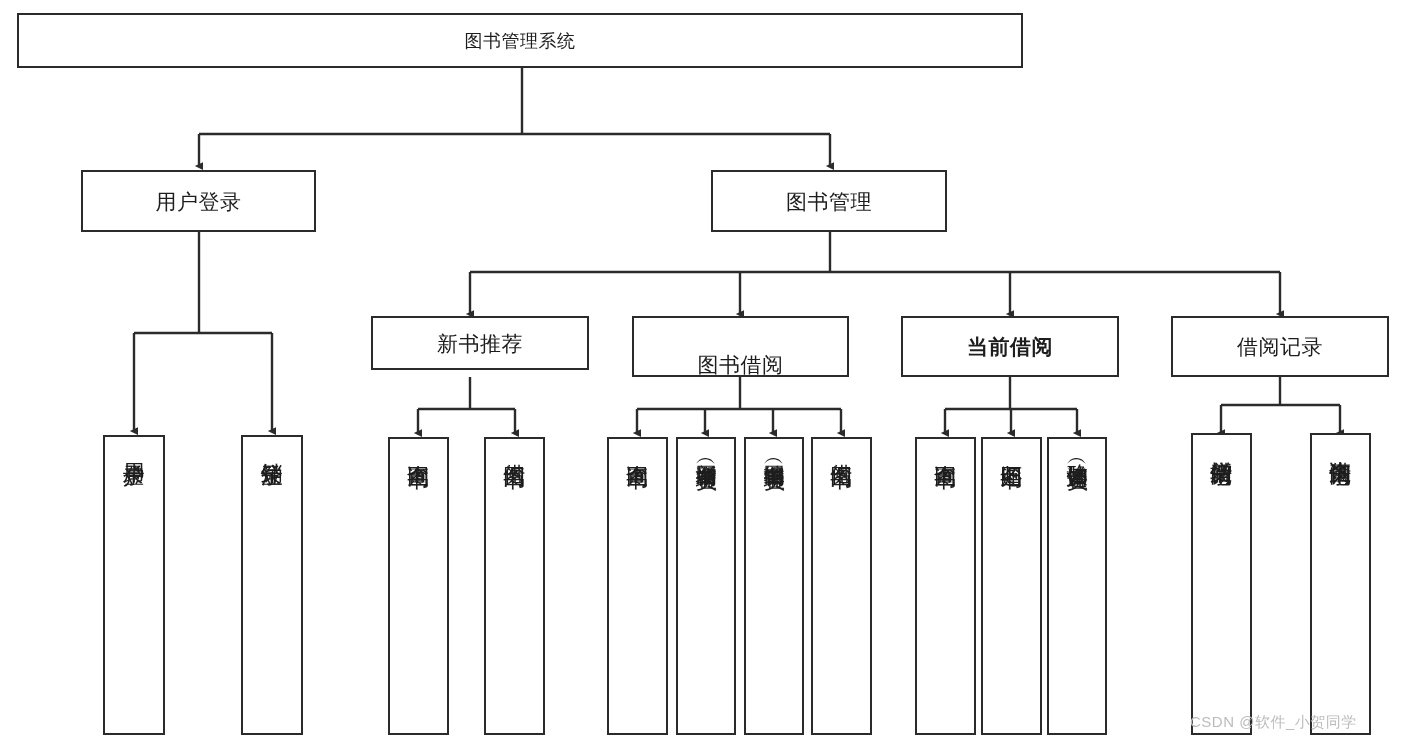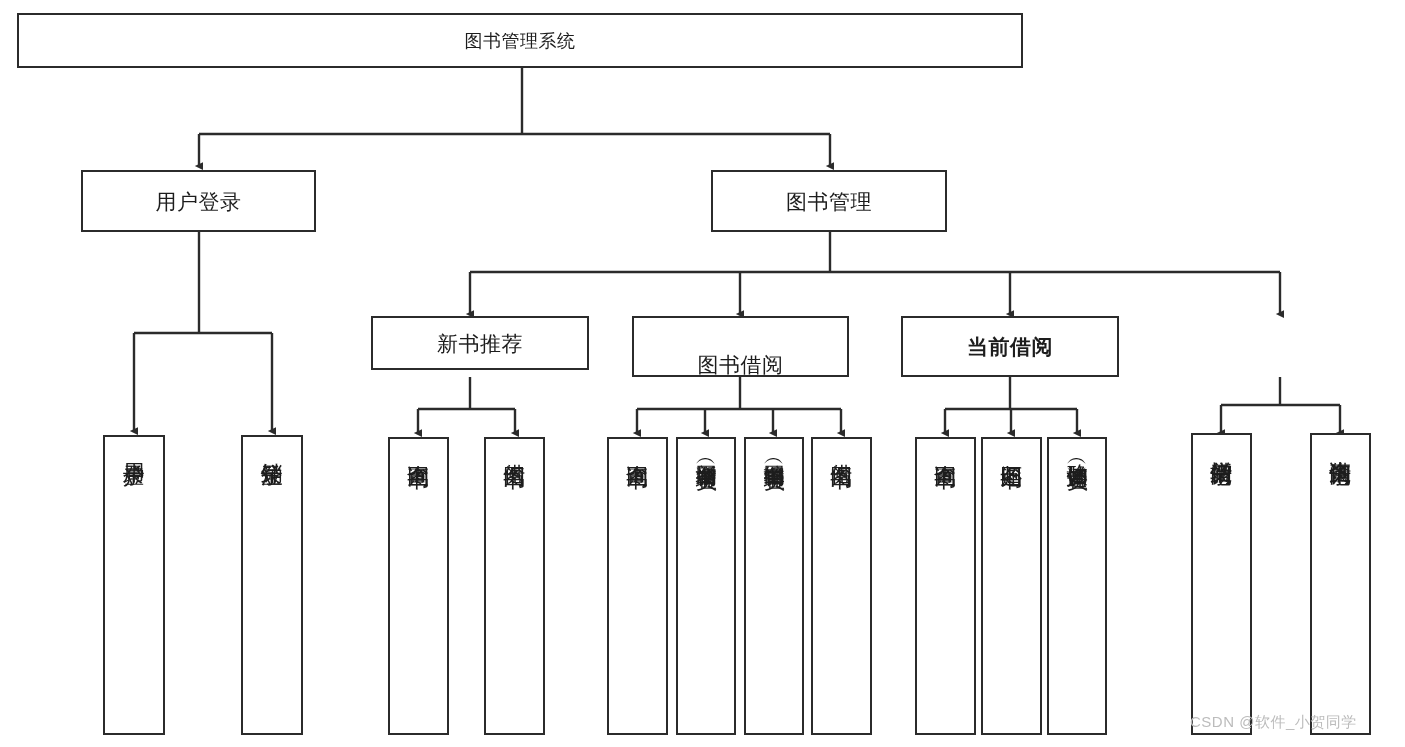--- a/index.html
+++ b/index.html
@@ -148,20 +148,23 @@
 
   <div class="node horiz" style="left:361px; top:316px; width:218px; height:54px;margin-left:10px;">
     <span class="node-label">新书推荐</span>
   </div>
   <div class="node horiz" style="left:632px; top:316px; width:217px; height:61px;align-items:flex-end;">
     <span class="node-label">图书借阅</span>
   </div>
   <div class="node horiz" style="left:901px; top:316px; width:218px; height:61px;font-weight:bold;">
     <span class="node-label">当前借阅</span>
   </div>
+  <div class="node horiz" style="left:1171px; top:316px; width:218px; height:61px;">
+    <span class="node-label">借阅记录</span>
+  </div>
 
   <div class="node vert" style="left:103px; top:435px; width:62px; height:300px;">
     <span class="node-label">用户登录</span>
   </div>
   <div class="node vert" style="left:241px; top:435px; width:62px; height:300px;">
     <span class="node-label">注销登录</span>
   </div>
 
   <div class="node vert" style="left:388px; top:437px; width:61px; height:298px;">
     <span class="node-label">查询图书</span>

